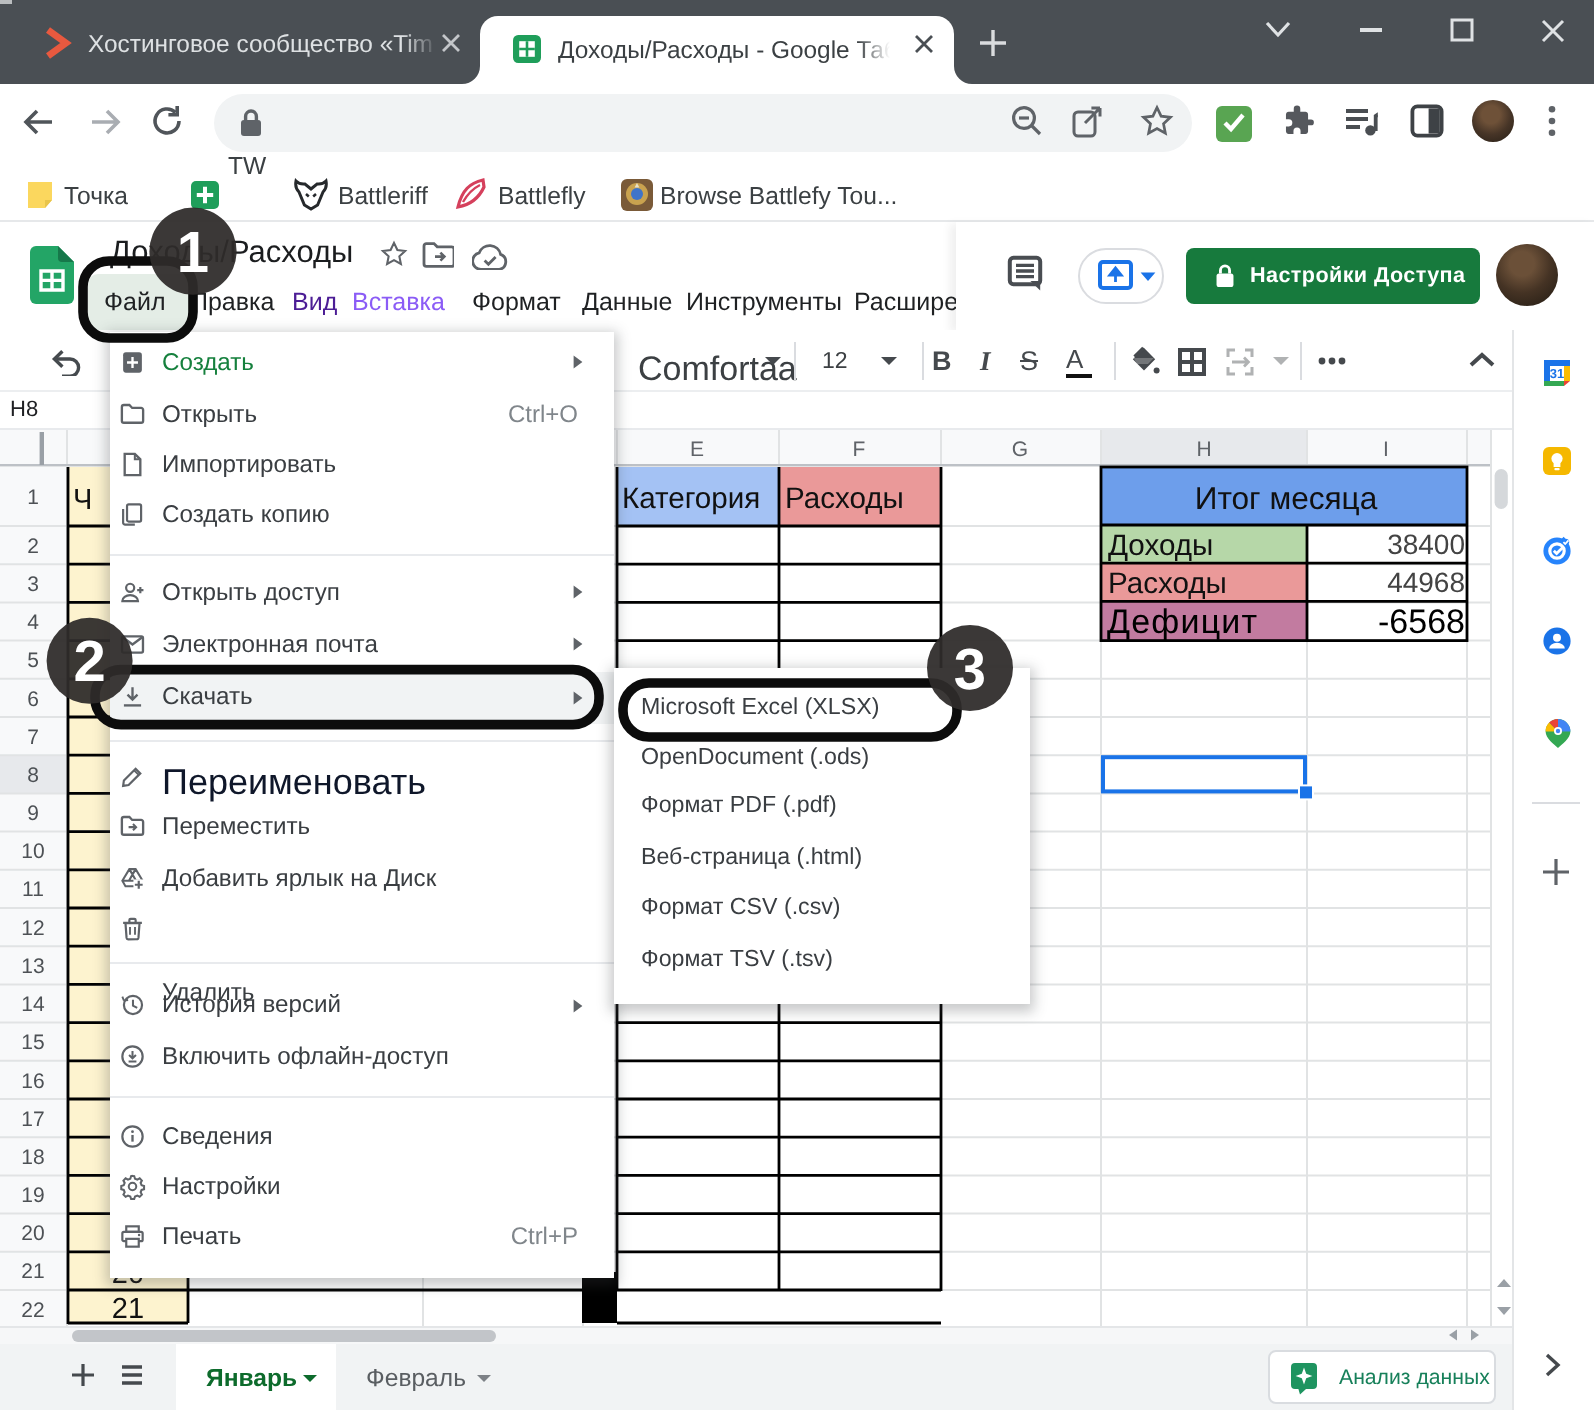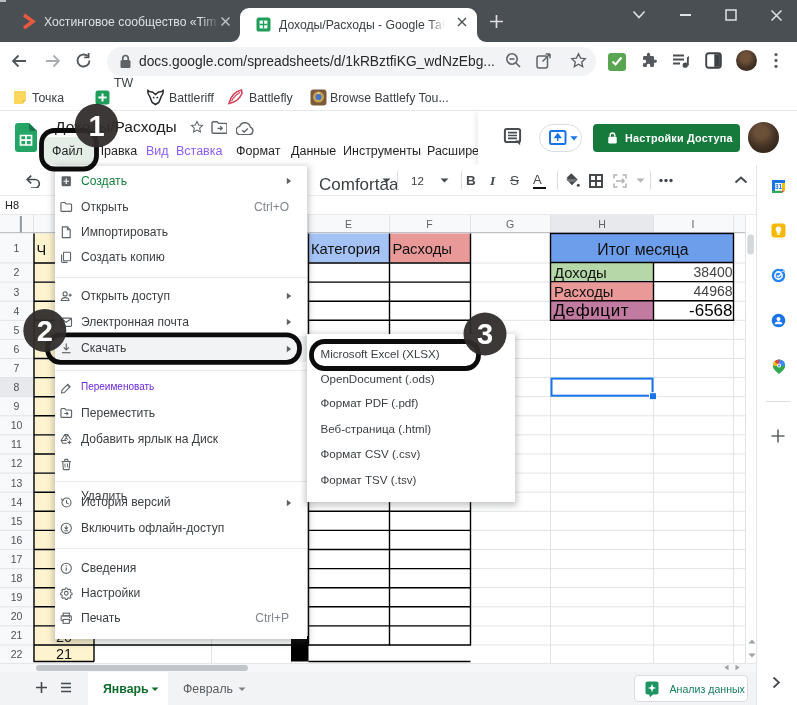--- a/index.html
+++ b/index.html
@@ -66,21 +66,20 @@
     </svg>
 <svg class="abs" style="left:75px;top:52px;" width="17" height="17" viewBox="0 0 17 17">
       <path d="M14.5 8.5 A6 6 0 1 1 12.7 4.2" fill="none" stroke="#50555a" stroke-width="1.8"></path>
       <path d="M13.6 1 L13.6 5.4 L9.2 5.4" fill="none" stroke="#50555a" stroke-width="1.8"></path>
     </svg>
 <div class="abs" style="left:107px;top:47px;width:489px;height:28.5px;border-radius:14.5px;background:#f1f3f4;"></div>
 <svg class="abs" style="left:119px;top:54px;" width="13" height="15" viewBox="0 0 13 15">
   <rect x="1.5" y="6" width="10" height="8" rx="1.5" fill="#5f6368"></rect>
   <path d="M3.8 6 V4.2 A2.7 2.7 0 0 1 9.2 4.2 V6" fill="none" stroke="#5f6368" stroke-width="1.7"></path>
 </svg>
-<div class="abs" style="left:139px;top:53.5px;font-size:13.8px;color:#27292c;white-space:nowrap;">docs.google.com/spreadsheets/d/1kRBztfiKG_wdNzEbg...</div>
 <svg class="abs" style="left:505px;top:52px;" width="17" height="17" viewBox="0 0 17 17">
       <circle cx="7" cy="7" r="5.2" fill="none" stroke="#5f6368" stroke-width="1.6"></circle>
       <path d="M11 11 L15 15" stroke="#5f6368" stroke-width="1.6"></path>
       <path d="M4.5 7 H9.5" stroke="#5f6368" stroke-width="1.6"></path>
     </svg>
 <svg class="abs" style="left:536px;top:52px;" width="17" height="17" viewBox="0 0 17 17">
       <rect x="1" y="4" width="10.5" height="12" rx="2" fill="none" stroke="#5f6368" stroke-width="1.5"></rect>
       <path d="M6.5 9.5 L14 2 M14 2 H9.7 M14 2 V6.3" fill="none" stroke="#5f6368" stroke-width="1.5"></path>
     </svg>
 <svg class="abs" style="left:570px;top:52px;" width="17" height="17" viewBox="0 0 24 24">
@@ -155,21 +154,21 @@
       <path d="M6.5 7.3 H11 M9.2 5.3 L11.2 7.3 L9.2 9.3" fill="none" stroke="#5f6368" stroke-width="1.3"></path>
     </svg>
 <svg class="abs" style="left:236px;top:122px;" width="18" height="13" viewBox="0 0 18 13">
       <path d="M14.3 5.2 A5.6 5.6 0 0 0 3.6 4.4 A4.2 4.2 0 0 0 4.5 12.7 H13.7 A3.9 3.9 0 0 0 14.3 5.2 Z" fill="none" stroke="#5f6368" stroke-width="1.4"></path>
       <path d="M6.3 8.2 L8.2 10.1 L11.8 6.5" fill="none" stroke="#5f6368" stroke-width="1.4"></path>
     </svg>
 
 <div class="abs" style="left:44px;top:137px;width:52px;height:29px;background:#e4ede6;border-radius:5px;"></div>
 <div class="abs" style="left:52px;top:144px;font-size:12.5px;color:#1f2123;">Файл</div>
 <div class="abs" style="left:95px;top:144px;font-size:12.5px;color:#1f2123;">Правка</div>
-<div class="abs" style="left:146px;top:144px;font-size:12.5px;color:#8b5cf6;">Вид</div>
+<div class="abs" style="left:146px;top:144px;font-size:12.5px;color:#4c1d95;">Вид</div>
 <div class="abs" style="left:176px;top:144px;font-size:12.5px;color:#8b5cf6;">Вставка</div>
 <div class="abs" style="left:236px;top:144px;font-size:12.5px;color:#1f2123;text-align:center;">Формат</div>
 <div class="abs" style="left:291px;top:144px;font-size:12.5px;color:#1f2123;">Данные</div>
 <div class="abs" style="left:343px;top:144px;font-size:12.5px;color:#1f2123;">Инструменты</div>
 <div class="abs" style="left:427px;top:144px;width:54px;height:18px;overflow:hidden;font-size:12.5px;color:#1f2123;">Расширения</div>
 
 <div class="abs" style="left:478px;top:111px;width:319px;height:54px;background:#fff;box-shadow:-3px 1px 4px rgba(60,64,67,.08);"></div>
 <svg class="abs" style="left:503px;top:127px;" width="20" height="20" viewBox="0 0 20 20">
       <rect x="1.9" y="1.9" width="15.2" height="13.2" rx="1.8" fill="none" stroke="#494d52" stroke-width="2"></rect>
       <path d="M17.1 13.5 V18.3 L12.2 13.5 Z" fill="#494d52"></path>
@@ -546,21 +545,21 @@
       <path d="M2.5 13.7 H13.5" stroke="#5f6368" stroke-width="1.5"></path>
     </svg>
 <div class="abs" style="left:81px;top:341.0px;font-size:12.1px;color:#3a3e42;white-space:nowrap;">Скачать</div>
 <svg class="abs" style="left:286px;top:344.5px;" width="6" height="8" viewBox="0 0 6 8">
       <path d="M0.8 0.8 L5.2 4 L0.8 7.2 Z" fill="#5f6368"></path>
     </svg>
 <svg class="abs" style="left:60px;top:382.2px;" width="12.5" height="12.5" viewBox="0 0 16 16">
       <path d="M2.5 10.5 L10 3 L13 6 L5.5 13.5 L2 14 Z" fill="none" stroke="#5f6368" stroke-width="1.4"></path>
       <path d="M9 4 l3 3" stroke="#5f6368" stroke-width="1.2"></path>
     </svg>
-<div class="abs" style="left:81px;top:380.9px;font-size:10px;color:#6d28d9;white-space:nowrap;">Переименовать</div>
+<div class="abs" style="left:81px;top:380.9px;font-size:18px;color:#0f172a;white-space:nowrap;">Переименовать</div>
 <svg class="abs" style="left:60px;top:407.1px;" width="12.5" height="12.5" viewBox="0 0 16 16">
       <path d="M1.2 3.2 a1.3 1.3 0 0 1 1.3 -1.3 H6 L7.8 3.8 H13.5 A1.3 1.3 0 0 1 14.8 5.1 V12 a1.3 1.3 0 0 1 -1.3 1.3 H2.5 A1.3 1.3 0 0 1 1.2 12 Z" fill="none" stroke="#5f6368" stroke-width="1.5"></path>
       <path d="M5.5 8.4 H10 M8.3 6.4 L10.3 8.4 L8.3 10.4" fill="none" stroke="#5f6368" stroke-width="1.3"></path>
     </svg>
 <div class="abs" style="left:81px;top:405.8px;font-size:12.1px;color:#3a3e42;white-space:nowrap;">Переместить</div>
 <svg class="abs" style="left:60px;top:433.1px;" width="12.5" height="12.5" viewBox="0 0 16 16">
       <path d="M6 2 H10 L14.5 9.5 L12.5 13 H3.5 L1.5 9.5 Z M6 2 L10.2 9.3 M10 2 L5.8 9.3 M2 9.5 H14" fill="none" stroke="#5f6368" stroke-width="1.3"></path>
       <rect x="8.6" y="8.6" width="7" height="7" fill="#fff"></rect>
       <path d="M12 9.5 v5 M9.5 12 h5" stroke="#5f6368" stroke-width="1.4"></path>
     </svg>

